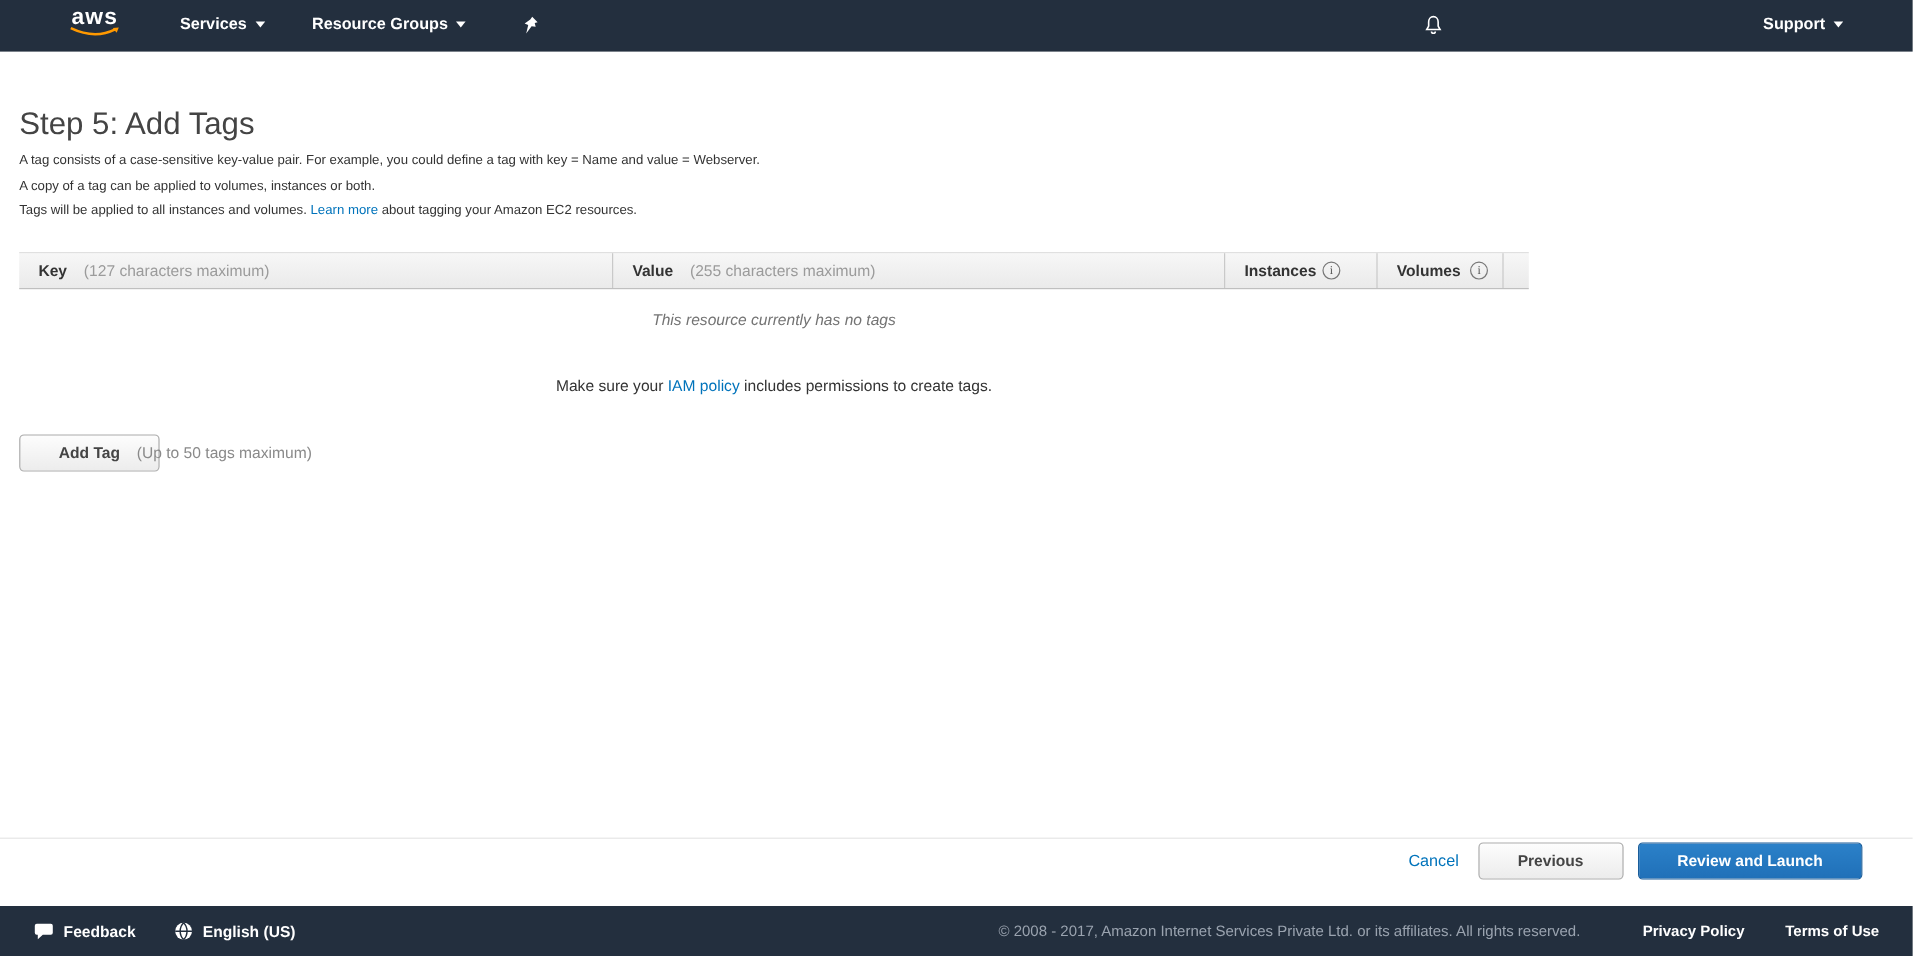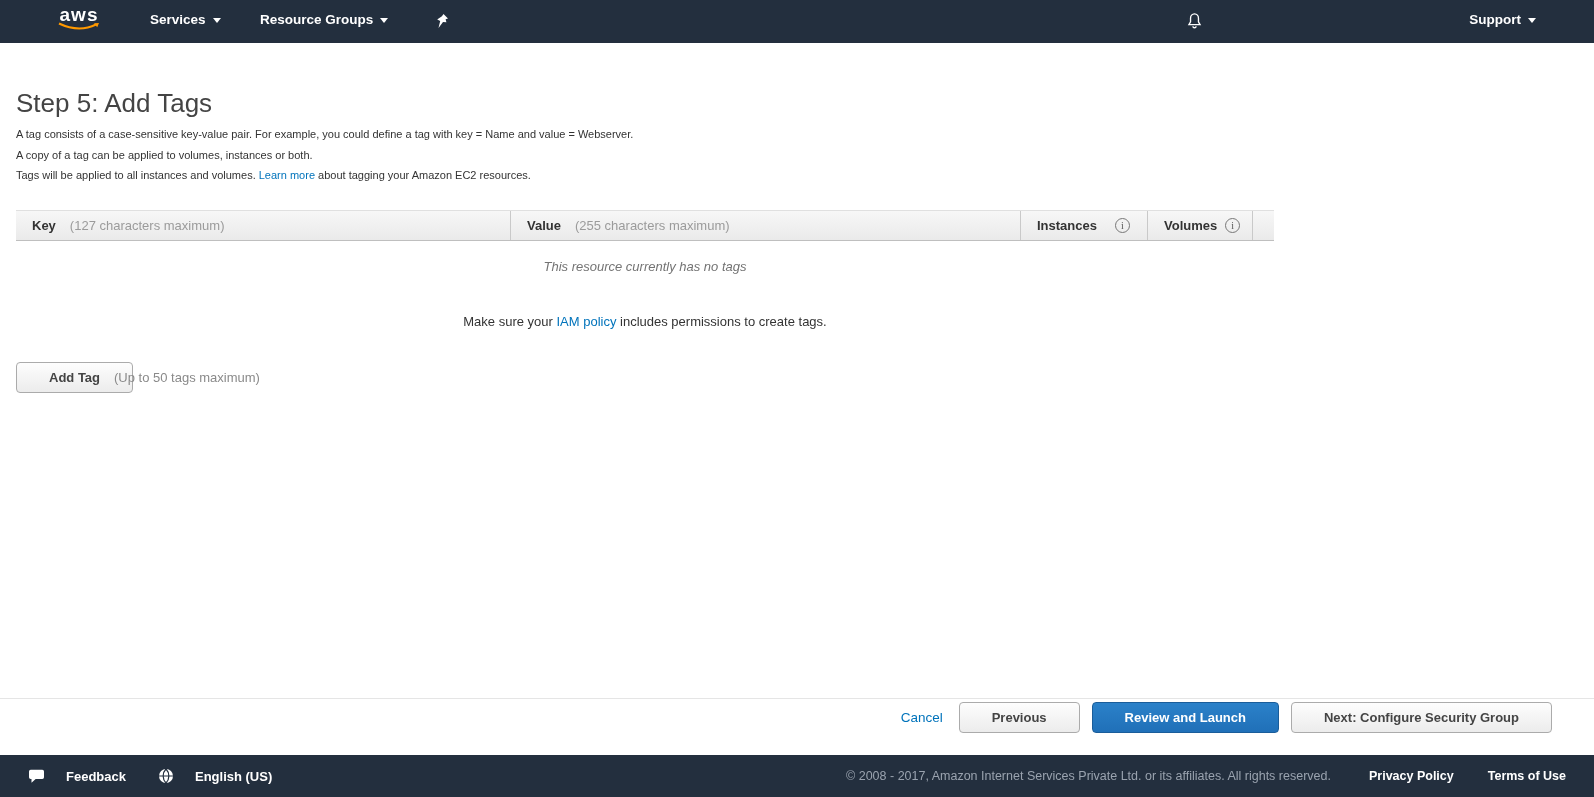--- a/index.html
+++ b/index.html
@@ -25,21 +25,21 @@
   .intro { position:absolute; top:124px; left:16px; font-size:11px; color:#333; line-height:20.5px; }
   a.lnk, .lnk { color:#0073bb; text-decoration:none; cursor:pointer; }
 
   .tag-table-header { position:absolute; top:210px; left:16px; width:1258px; height:31px;
     background:linear-gradient(#f7f7f7,#eaeaea); border-top:1px solid #e0e0e0; border-bottom:1px solid #bfbfbf;
     display:flex; align-items:stretch; }
   .col { display:flex; align-items:center; padding-left:16px; gap:14px; }
   .col + .col { border-left:1px solid #c9c9c9; }
   .col-key { width:494px; }
   .col-value { width:510px; }
-  .col-instances { width:127px; gap:18px; }
+  .col-instances { width:127px; gap:5px; }
   .col-volumes { width:105px; gap:8px; }
   .col-spacer { flex:1; }
   .hdr-label { font-weight:700; font-size:13px; color:#333; }
   .hdr-hint { color:#9b9b9b; font-size:13px; }
   .info-i { width:15px; height:15px; border:1px solid #777; border-radius:50%; color:#555; font-size:10px;
     display:inline-flex; align-items:center; justify-content:center; font-family:"Liberation Serif", serif; cursor:pointer; flex:0 0 auto; }
 
   .center-line { position:absolute; left:16px; width:1258px; text-align:center; font-size:13px; color:#333; }
   .empty-italic { font-style:italic; color:#737373; }
 
@@ -50,26 +50,26 @@
   .add-tag-btn { position:absolute; top:362px; left:16px; }
   .add-tag-hint { position:absolute; top:370px; left:114px; color:#8a8a8a; font-size:13px; }
 
   .actions-divider { position:absolute; top:698px; left:0; width:100%; border-top:1px solid #e5e5e5; }
   .actions-row { position:absolute; top:702px; right:42px; display:flex; align-items:center; gap:12px; height:31px; }
   .cancel-link { font-size:13.5px; margin-right:4px; }
 
   
   .sitefooter { position:absolute; top:755px; left:0; width:100%; height:42px; background:#232f3e;
     display:flex; align-items:center; padding:0 28px; }
-  .footer-item { color:#fff; font-weight:700; font-size:13px; display:flex; align-items:center; gap:21px; cursor:pointer; }
+  .footer-item { color:#fff; font-weight:700; font-size:13px; display:flex; align-items:center; gap:8px; cursor:pointer; }
   .footer-item + .footer-item { margin-left:32px;justify-content:space-between; }
   .footer-spacer { flex:1; }
   .copyright { color:#9aa3af; font-size:12.5px; }
   .footer-link { color:#fff; font-weight:700; font-size:12.5px; cursor:pointer; }
-  .footer-link.privacy { margin-left:38px; }
+  .footer-link.privacy { margin-left:52px; }
   .footer-link.terms { margin-left:34px; }
 </style>
 </head>
 <body>
 
 <div class="page">
 
   <div class="topnav">
     <div class="aws-logo">
       <span class="aws-text">aws</span>
@@ -135,21 +135,20 @@
   <div class="center-line" style="top:314px;"><span>Make sure your </span><span class="lnk">IAM policy</span><span> includes permissions to create tags.</span></div>
 
   <button class="btn btn-secondary add-tag-btn">Add Tag</button>
   <span class="add-tag-hint">(Up to 50 tags maximum)</span>
 
   <div class="actions-divider"></div>
   <div class="actions-row">
     <span class="lnk cancel-link">Cancel</span>
     <button class="btn btn-secondary">Previous</button>
     <button class="btn btn-primary">Review and Launch</button>
-    <button class="btn btn-secondary">Next: Configure Security Group</button>
   </div>
 
   <div class="sitefooter">
     <div class="footer-item">
       <svg width="17" height="15" viewBox="0 0 20 18">
         <path d="M3 1 h14 a2 2 0 0 1 2 2 v7 a2 2 0 0 1 -2 2 h-8 l-5 4.5 v-4.5 h-1 a2 2 0 0 1 -2 -2 v-7 a2 2 0 0 1 2 -2 z" fill="#fff"></path>
       </svg>
       <span>Feedback</span>
     </div>
     <div class="footer-item">

